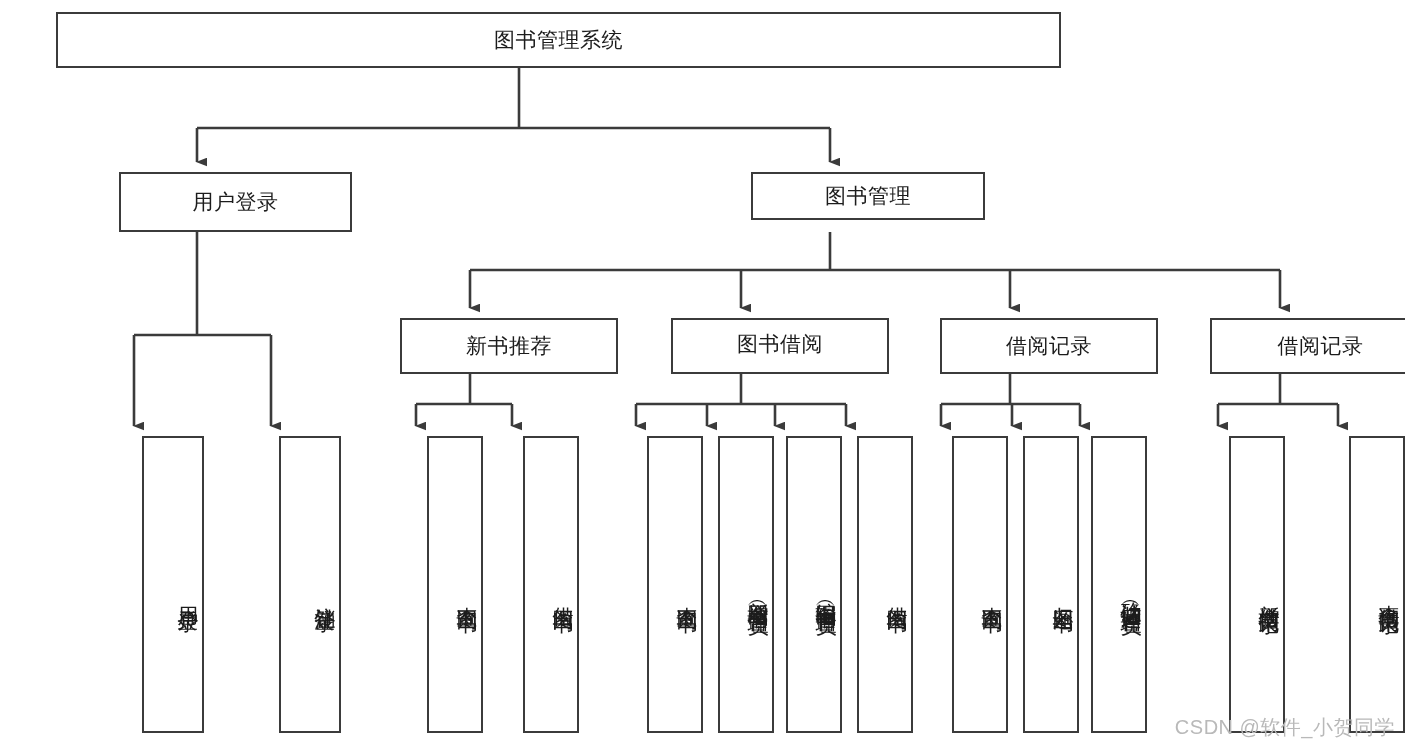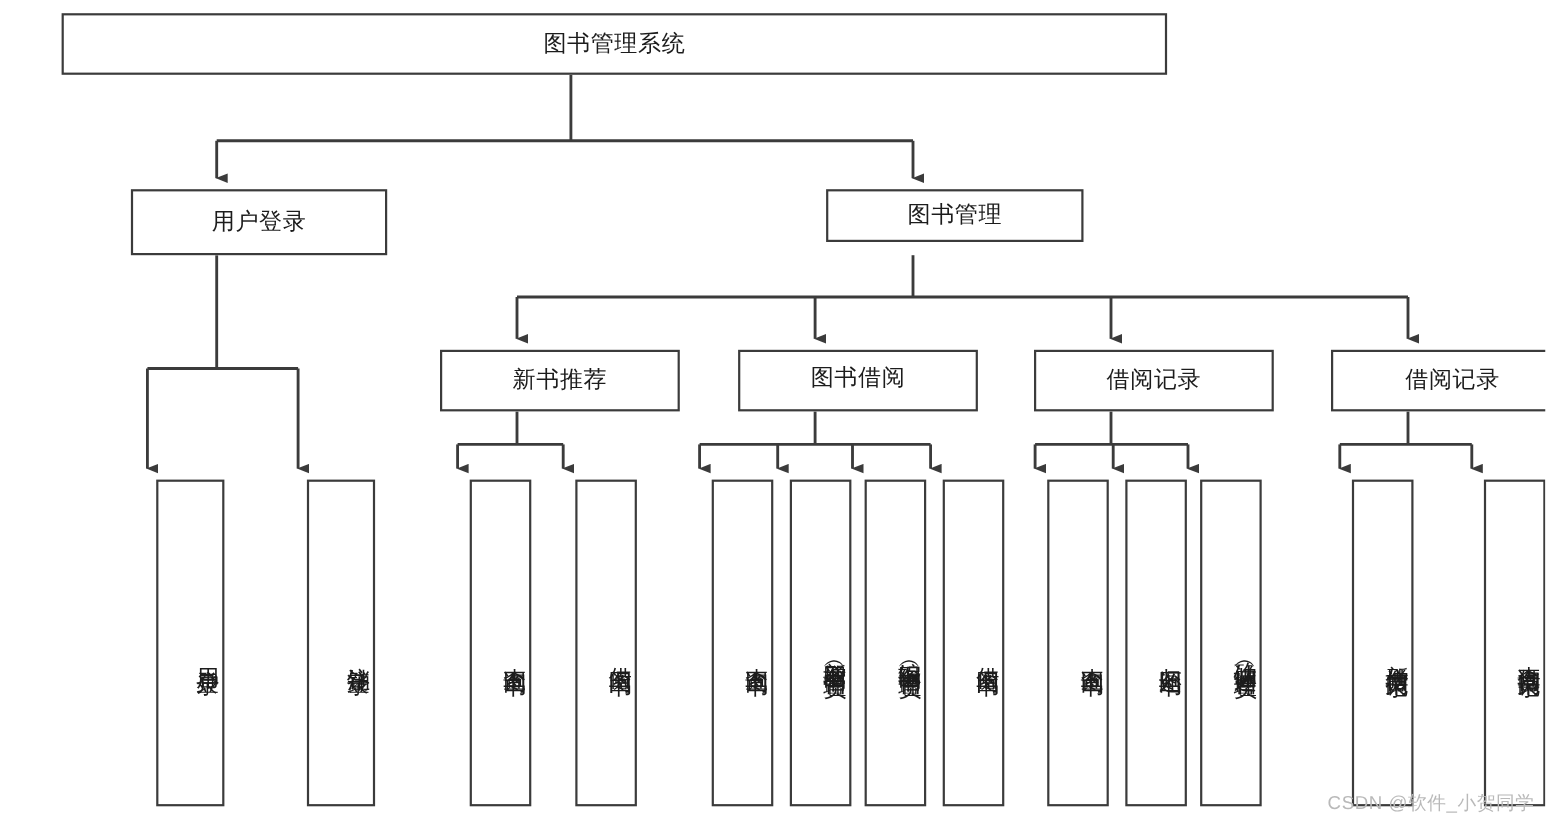--- a/index.html
+++ b/index.html
@@ -58,21 +58,21 @@
     display: block;
     white-space: nowrap;
   }
   .node-label {
     display: block;
   }
   #watermark {
     position: absolute;
     right: 10px;
     bottom: 6px;
-    font-size: 17px;
+    font-size: 20px;
     color: #b9b9b9;
     letter-spacing: 0.5px;
     white-space: nowrap;
     user-select: none;
   }
 </style>
 </head>
 <body>
 
 <div id="diagram-canvas">

